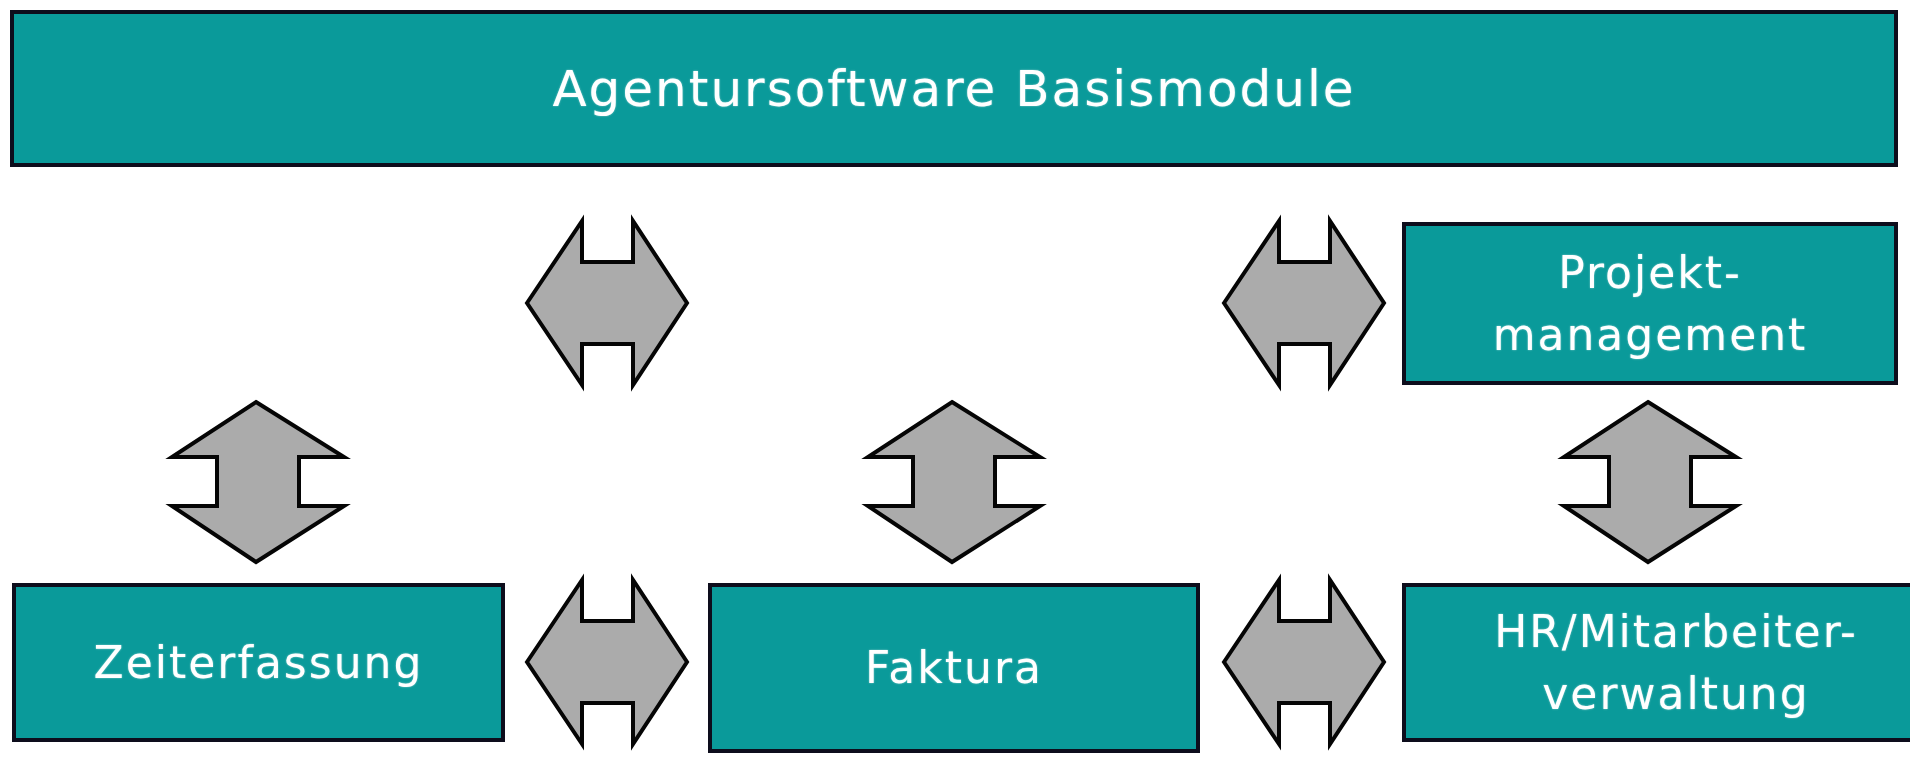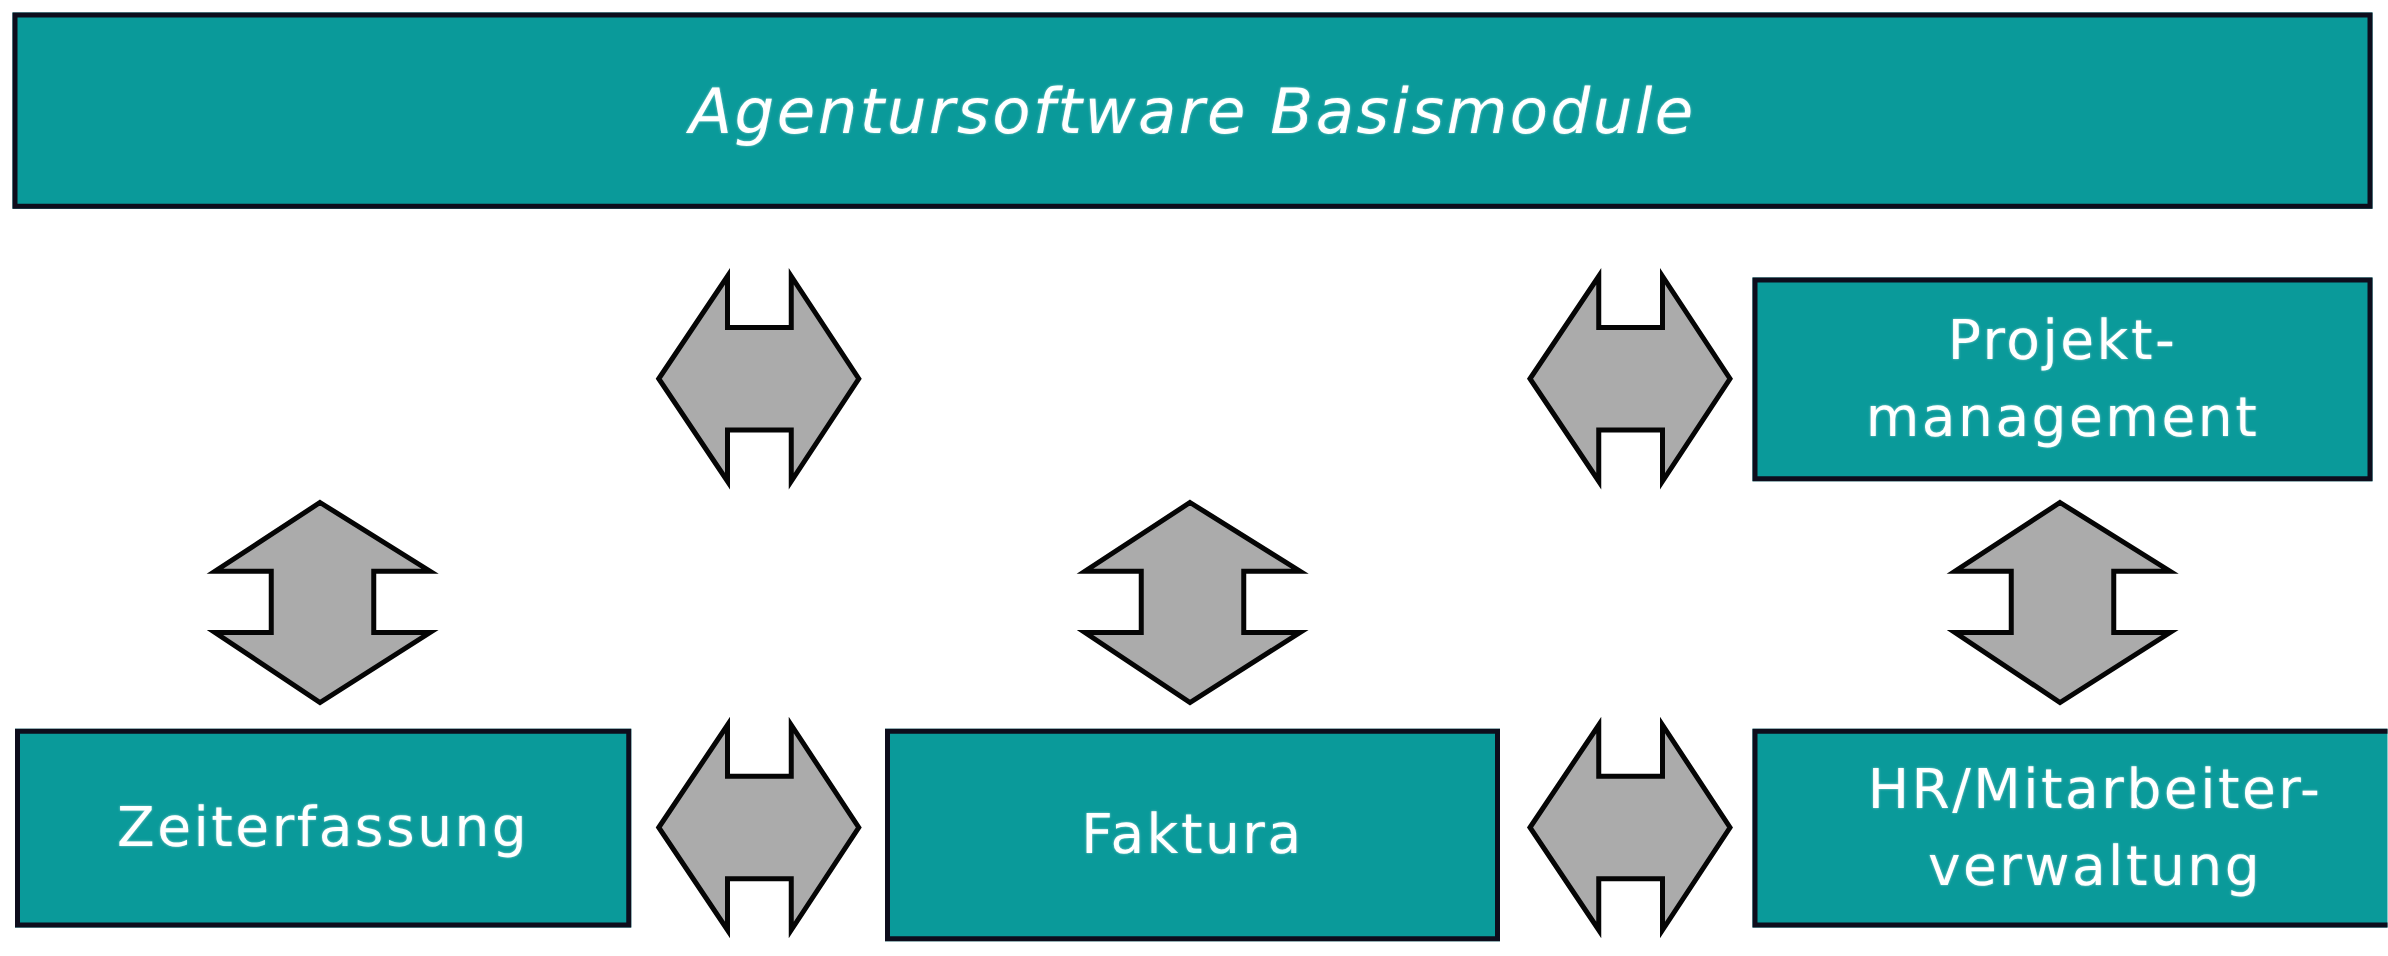--- a/index.html
+++ b/index.html
@@ -49,21 +49,21 @@
   .arrow svg{
     display:block;
     overflow:visible;
   }
 </style>
 </head>
 <body>
 
 <div class="canvas">
 
-  <div class="module-box header-box" style="left:10px;top:10px;width:1888px;height:157px;font-style:italic;">
+  <div class="module-box header-box" style="left:10px;top:10px;width:1888px;height:157px;">
     <div class="module-label">Agentursoftware Basismodule</div>
   </div>
 
   <div class="module-box" style="left:1402px;top:222px;width:496px;height:163px;">
     <div class="module-label">Projekt-
 management</div>
   </div>
 
   <div class="module-box" style="left:12px;top:583px;width:493px;height:159px;text-align:right;">
     <div class="module-label">Zeiterfassung</div>

